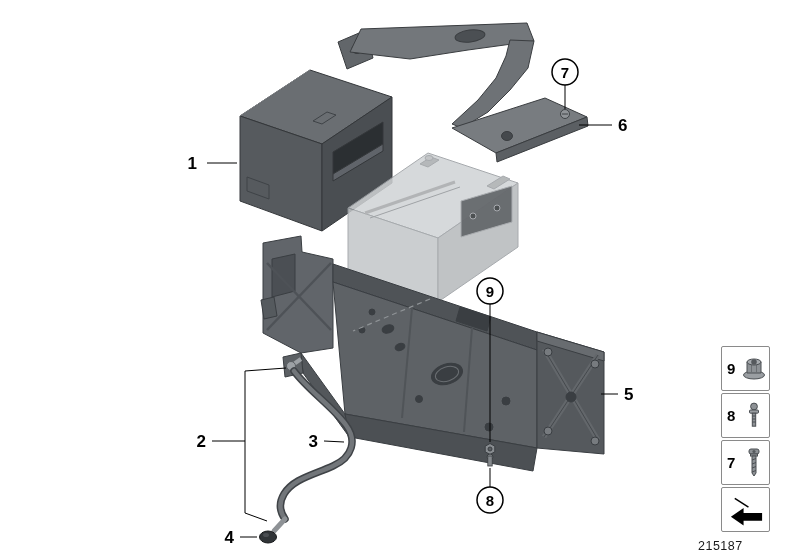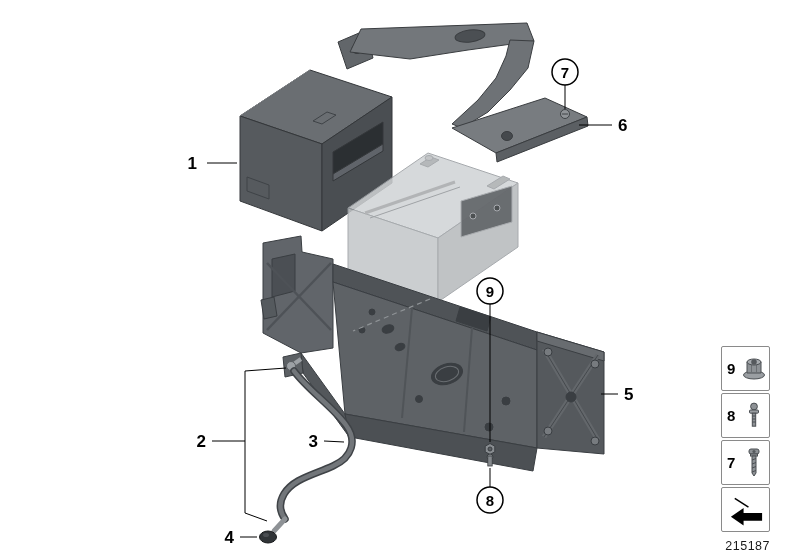--- a/index.html
+++ b/index.html
@@ -17,21 +17,21 @@
 
   .legend { position:absolute; left:721px; top:346px; width:49px; }
   .legend-cell {
     box-sizing:border-box; width:49px; height:45px; margin-bottom:2px;
     border:1px solid #8a8a8a; border-radius:2px; background:#fff;
     display:flex; align-items:center; justify-content:space-between;
     padding:0 3px 0 5px; cursor:pointer;
   }
   .legend-num { font-weight:bold; font-size:15px; color:#000; }
   .part-number {
-    position:absolute; left:698px; top:539px; width:72px; text-align:right;
+    position:absolute; left:698px; top:539px; width:72px; 
     font-size:12.5px; color:#1a1a1a; letter-spacing:.5px;
   }
 </style>
 </head>
 <body>
 
 <div class="stage">
 
   <svg class="diagram" width="800" height="560" viewBox="0 0 800 560">
 

